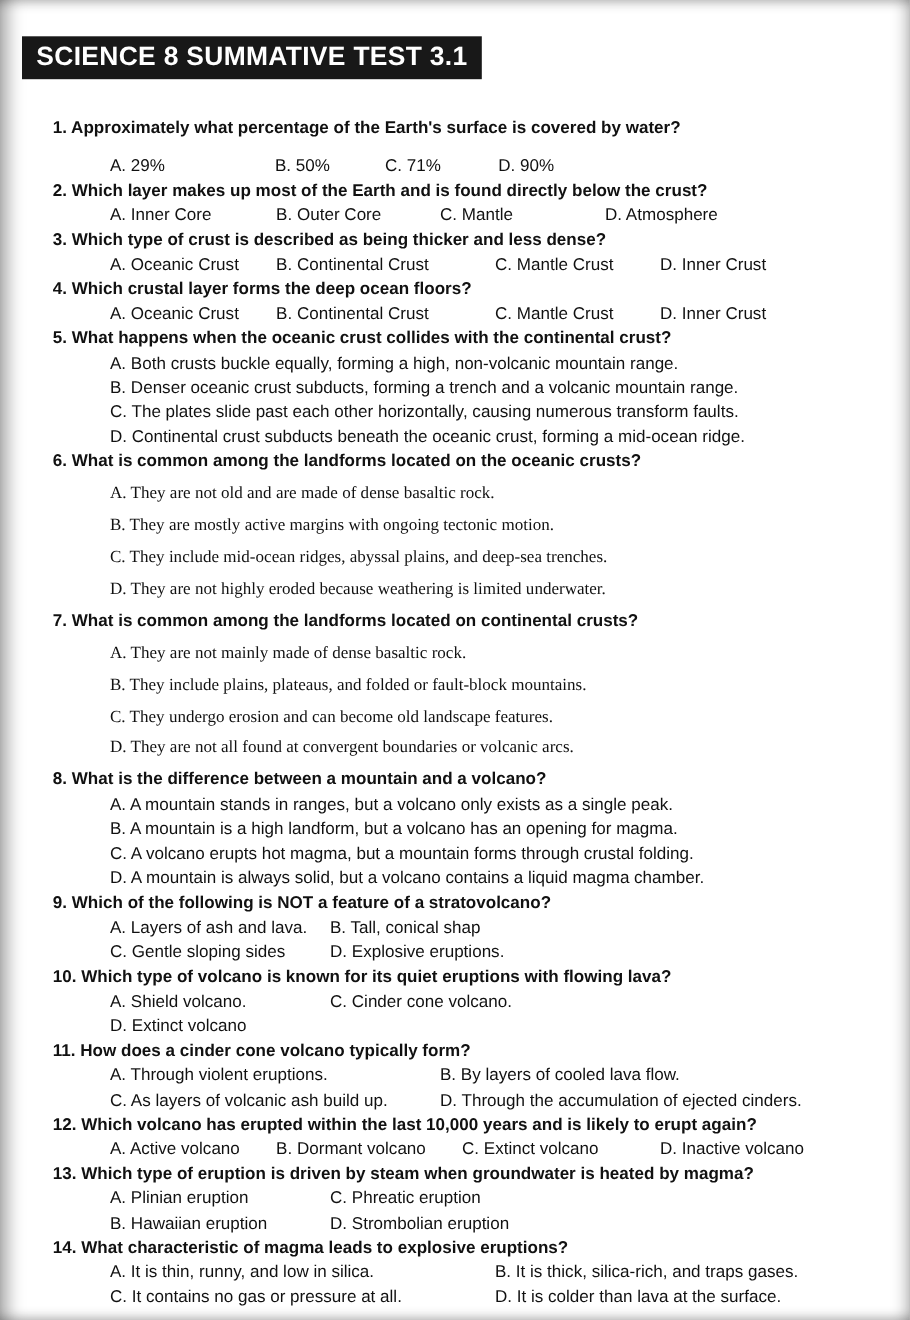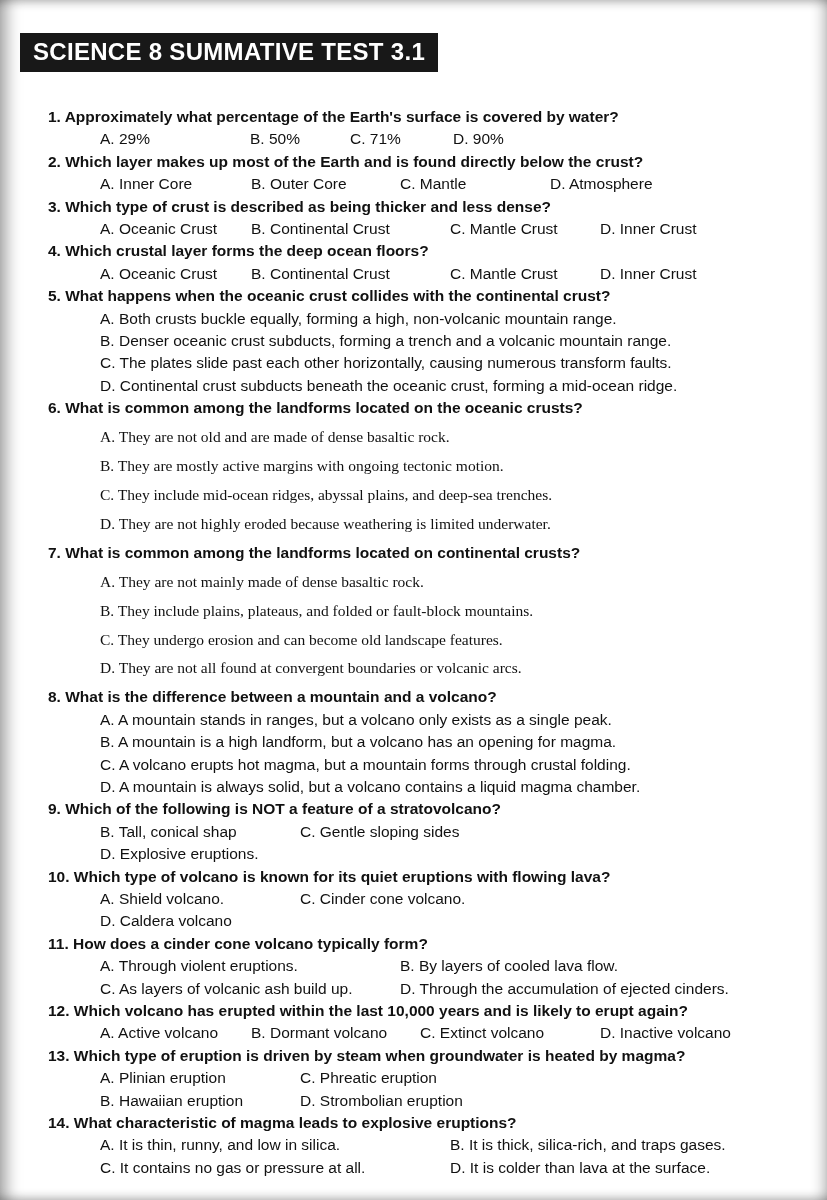--- a/index.html
+++ b/index.html
@@ -59,21 +59,21 @@
 </head>
 <body>
 
 <div class="paper">
   <div class="title-banner">SCIENCE 8 SUMMATIVE TEST 3.1</div>
 
   <div class="content">
     <div id="questions-list">
         <div class="question">
           <div class="q-text">1. Approximately what percentage of the Earth's surface is covered by water?</div>
-          <div class="options grid" style="grid-template-columns: 150px 100px 103px auto;">
+          <div class="options grid" style="grid-template-columns: 150px 100px 103px auto; margin-top: 12px;">
             <div class="option">A. 29%</div>
             <div class="option">B. 50%</div>
             <div class="option">C. 71%</div>
             <div class="option">D. 90%</div>
           </div>
         </div>
         <div class="question">
           <div class="q-text">2. Which layer makes up most of the Earth and is found directly below the crust?</div>
           <div class="options grid" style="grid-template-columns: 151px 149px 150px auto;">
             <div class="option">A. Inner Core</div>
@@ -132,31 +132,32 @@
           <div class="options">
             <div class="option">A. A mountain stands in ranges, but a volcano only exists as a single peak.</div>
             <div class="option">B. A mountain is a high landform, but a volcano has an opening for magma.</div>
             <div class="option">C. A volcano erupts hot magma, but a mountain forms through crustal folding.</div>
             <div class="option">D. A mountain is always solid, but a volcano contains a liquid magma chamber.</div>
           </div>
         </div>
         <div class="question">
           <div class="q-text">9. Which of the following is NOT a feature of a stratovolcano?</div>
           <div class="options grid" style="grid-template-columns: 200px auto;">
+            <div class="option">A. Layers of ash and lava.</div>
             <div class="option">B. Tall, conical shap</div>
             <div class="option">C. Gentle sloping sides</div>
             <div class="option">D. Explosive eruptions.</div>
           </div>
         </div>
         <div class="question">
           <div class="q-text">10. Which type of volcano is known for its quiet eruptions with flowing lava?</div>
           <div class="options grid" style="grid-template-columns: 200px auto;">
             <div class="option">A. Shield volcano.</div>
             <div class="option">C. Cinder cone volcano.</div>
-            <div class="option">D. Caldera volcano</div>
+            <div class="option">D. Extinct volcano</div>
           </div>
         </div>
         <div class="question">
           <div class="q-text">11. How does a cinder cone volcano typically form?</div>
           <div class="options grid" style="grid-template-columns: 300px auto;">
             <div class="option">A. Through violent eruptions.</div>
             <div class="option">B. By layers of cooled lava flow.</div>
             <div class="option">C. As layers of volcanic ash build up.</div>
             <div class="option">D. Through the accumulation of ejected cinders.</div>
           </div>

